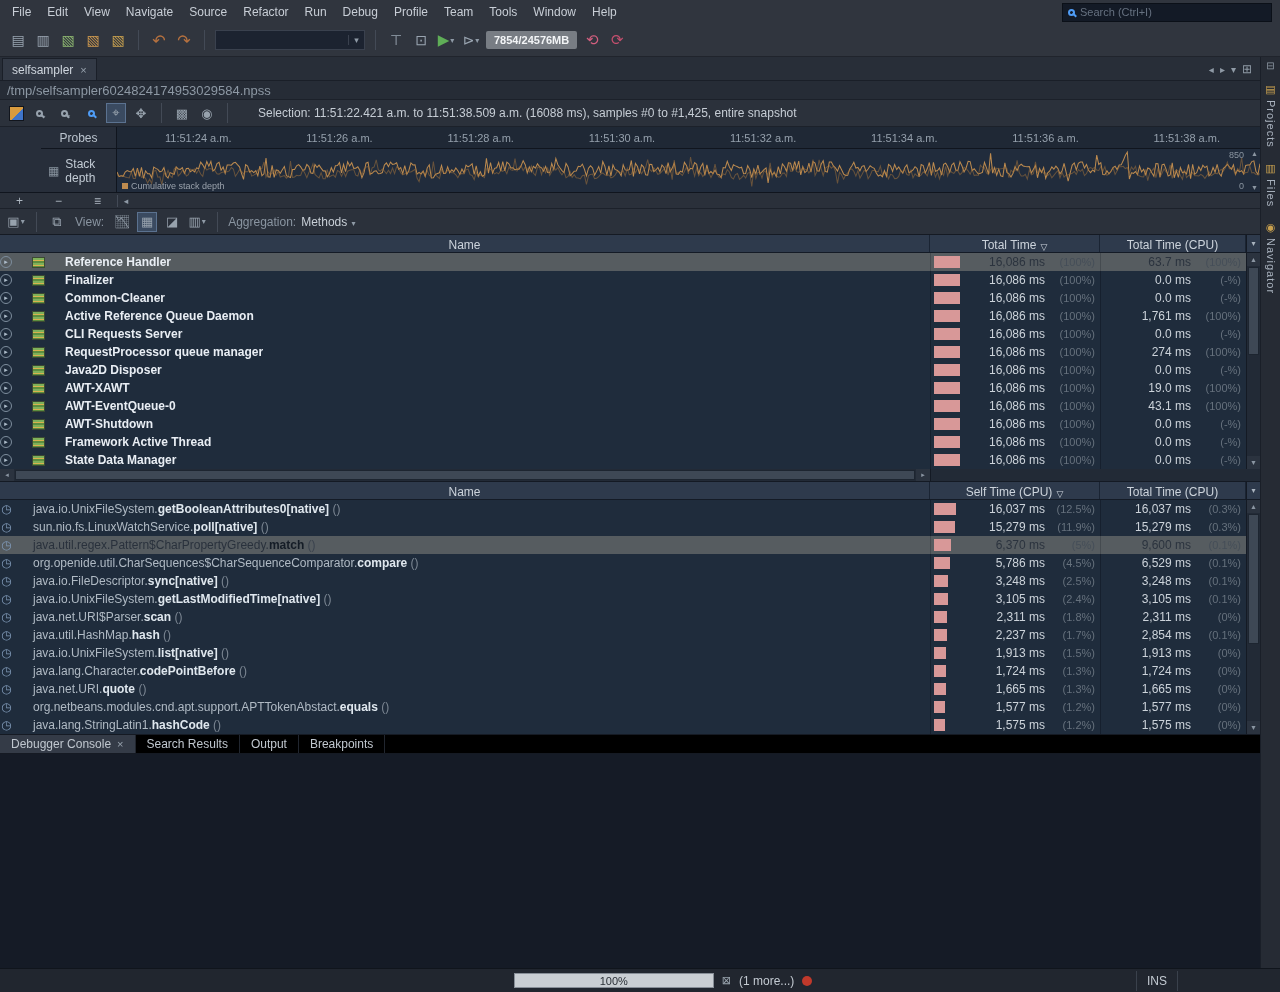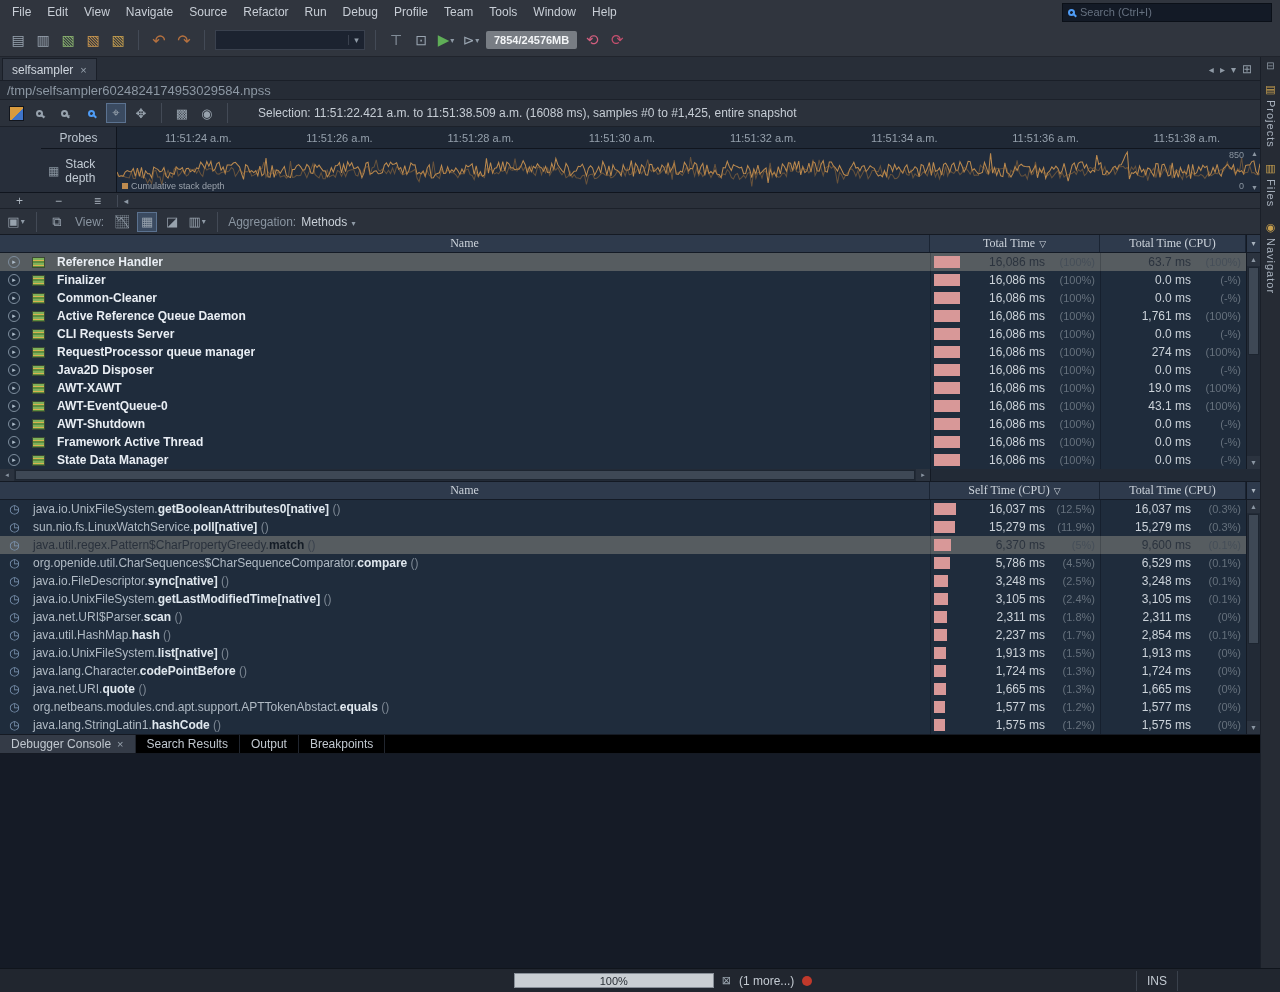--- a/index.html
+++ b/index.html
@@ -92,26 +92,26 @@
   
   .tablewrap { display:flex; }
   .tbl { width:1246px; flex:none; }
   .vscroll { width:14px; flex:none; background:#222a36; border-left:1px solid #141a24; display:flex; flex-direction:column; }
   .vs-colbtn { height:18px; display:flex; align-items:center; justify-content:center; background:#2e3a4c; border-bottom:1px solid #141b26; color:#aab4bf; font-size:8px; }
   .sbtn { height:13px; display:flex; align-items:center; justify-content:center; background:#2b333f; color:#8b96a2; font-size:7px; }
   .sthumb { margin:1px; background:#3e4855; border:1px solid #1d2530; }
   .vfill { flex:1; }
 
   .thead { display:grid; grid-template-columns:930px 170px 146px; height:18px; background:#2e3a4c; border-bottom:1px solid #141b26; color:#ccd3db; }
-  .hc { display:flex; align-items:center; justify-content:center; gap:4px; border-right:1px solid #1a2433; font-size:12px;font-family:Liberation Serif, serif; }
+  .hc { display:flex; align-items:flex-end; justify-content:center; gap:4px; border-right:1px solid #1a2433; font-size:12px; }
   .sort-glyph { font-size:9px; color:#d0d7de; }
 
   .trow { display:grid; grid-template-columns:930px 170px 146px; height:18px; background:#1f2c3c; }
   .cell { height:100%; display:flex; align-items:center; overflow:hidden; white-space:nowrap; }
-  .name-cell { padding-left:8px; gap:12px; }
+  .name-cell { padding-left:0; gap:20px; }
   .time-cell, .cpu-cell { border-left:1px solid #16202e; padding:0 5px 0 3px; }
   .bar { width:var(--bar,26px); height:12px; background:#d89898; flex:none; }
   .val { margin-left:auto; color:#ccd3da; }
   .pct { width:50px; text-align:right; color:#66717d; font-size:11px; flex:none; }
 
   .expand-icon { width:12px; height:12px; border:1px solid #7d8d9d; border-radius:50%; color:#aebdcb;
     font-size:7px; display:flex; align-items:center; justify-content:center; flex:none; }
   .thread-chip { width:13px; height:11px; flex:none; border:1px solid #3c4a33;
     background:repeating-linear-gradient(180deg,#7fb15a 0 2px,#d9b24e 2px 3px,#5d8f3f 3px 5px); }
   .tname { font-weight:bold; color:#e9eef4; }

